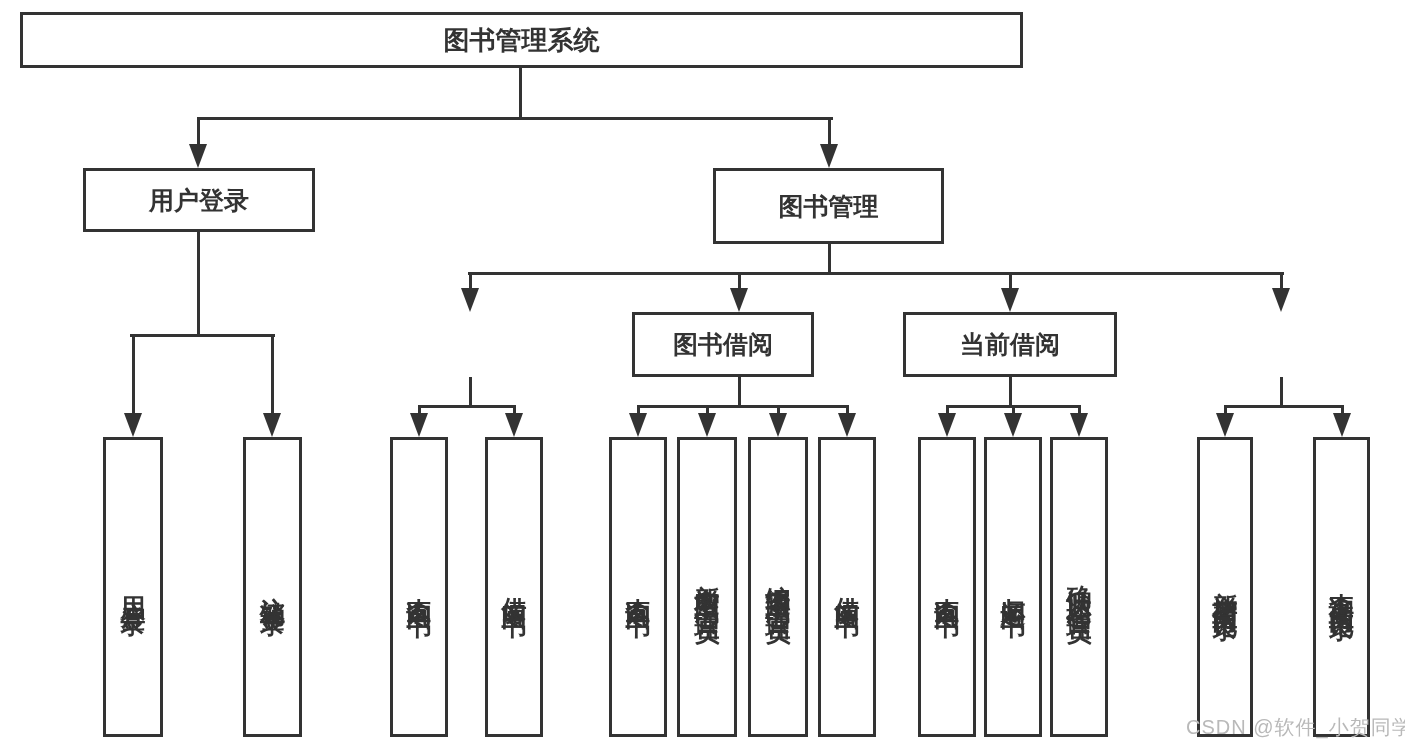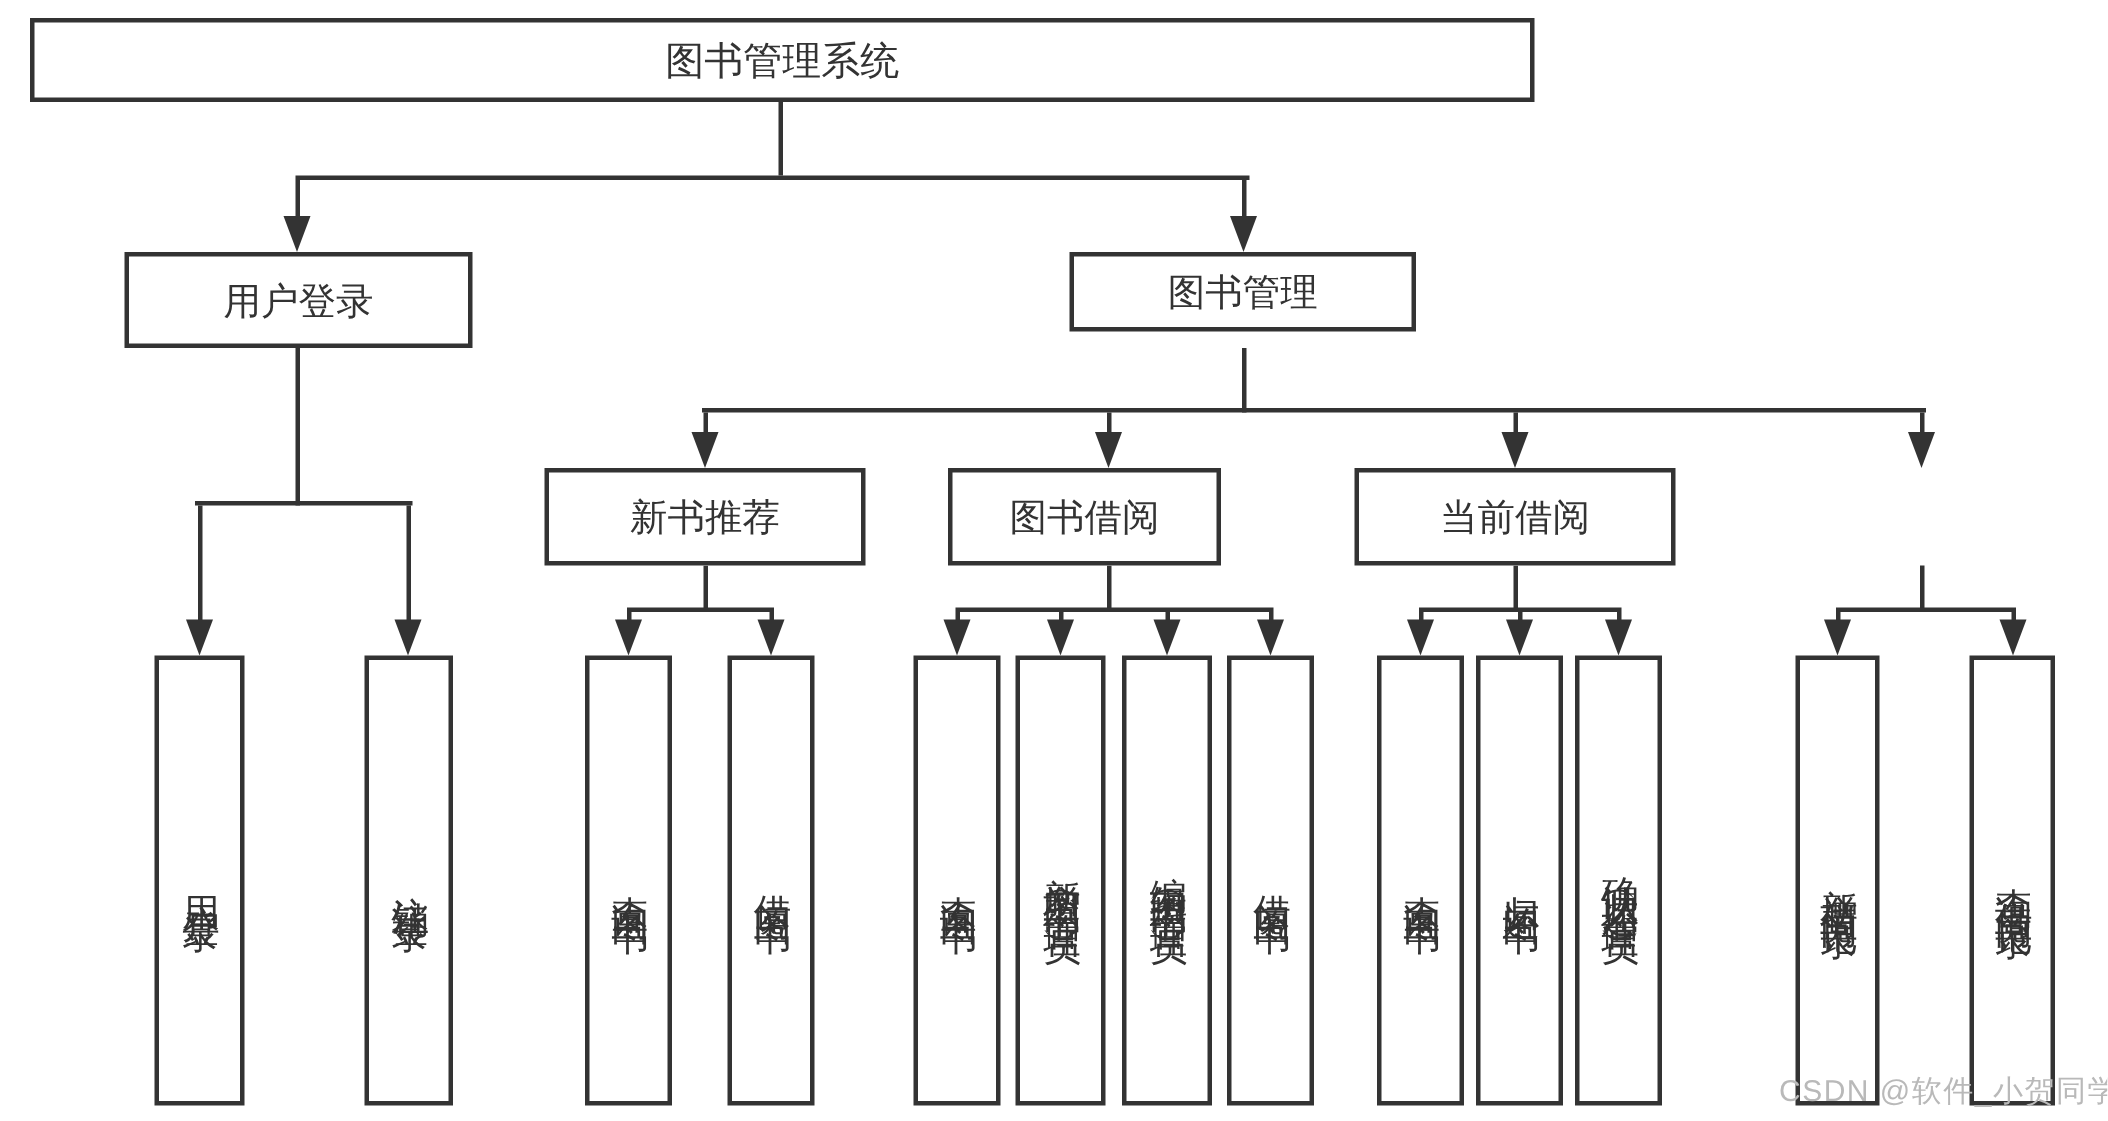--- a/index.html
+++ b/index.html
@@ -9,21 +9,21 @@
     --bg:#ffffff;
   }
   html,body{margin:0;padding:0;background:var(--bg);}
   .canvas{
     position:relative;width:1405px;height:747px;background:var(--bg);
     font-family:"Liberation Sans",sans-serif;overflow:hidden;
   }
   .box{
     position:absolute;box-sizing:border-box;border:3px solid var(--line);
     background:var(--bg);display:flex;align-items:center;justify-content:center;
-    color:var(--text);z-index:2;
+    color:var(--text);z-index:2;font-weight:bold;
   }
   .h1box{font-size:26px;}
   .h2box{font-size:25px;}
   .leaf{top:437px;height:300px;}
   .leaf .lbl{
     writing-mode:vertical-rl;text-orientation:mixed;
     font-size:25px;letter-spacing:5px;line-height:1;color:var(--text);
   }
   .cline{position:absolute;background:var(--line);z-index:1;}
   .ahead{
@@ -96,27 +96,24 @@
       <div class="ahead" style="left: 1333px; top: 413px;"></div>
     </div>
 
   <div class="box h1box" style="left:20px;top:12px;width:1003px;height:56px">
     <span class="lbl">图书管理系统</span>
   </div>
 
   <div class="box h2box" style="left:83px;top:168px;width:232px;height:64px">
     <span class="lbl">用户登录</span>
   </div>
-  <div class="box h2box" style="left:713px;top:168px;width:231px;height:53px">
+  <div class="box h2box" style="left:713px;top:168px;width:231px;height:76px">
     <span class="lbl">图书管理</span>
   </div>
 
-  <div class="box h2box" style="left:363px;top:312px;width:214px;height:65px">
-    <span class="lbl">新书推荐</span>
-  </div>
   <div class="box h2box" style="left:632px;top:312px;width:182px;height:65px">
     <span class="lbl">图书借阅</span>
   </div>
   <div class="box h2box" style="left:903px;top:312px;width:214px;height:65px">
     <span class="lbl">当前借阅</span>
   </div>
 
   <div class="box leaf" style="left:103px;width:60px">
     <span class="lbl">用户登录</span>
   </div>

